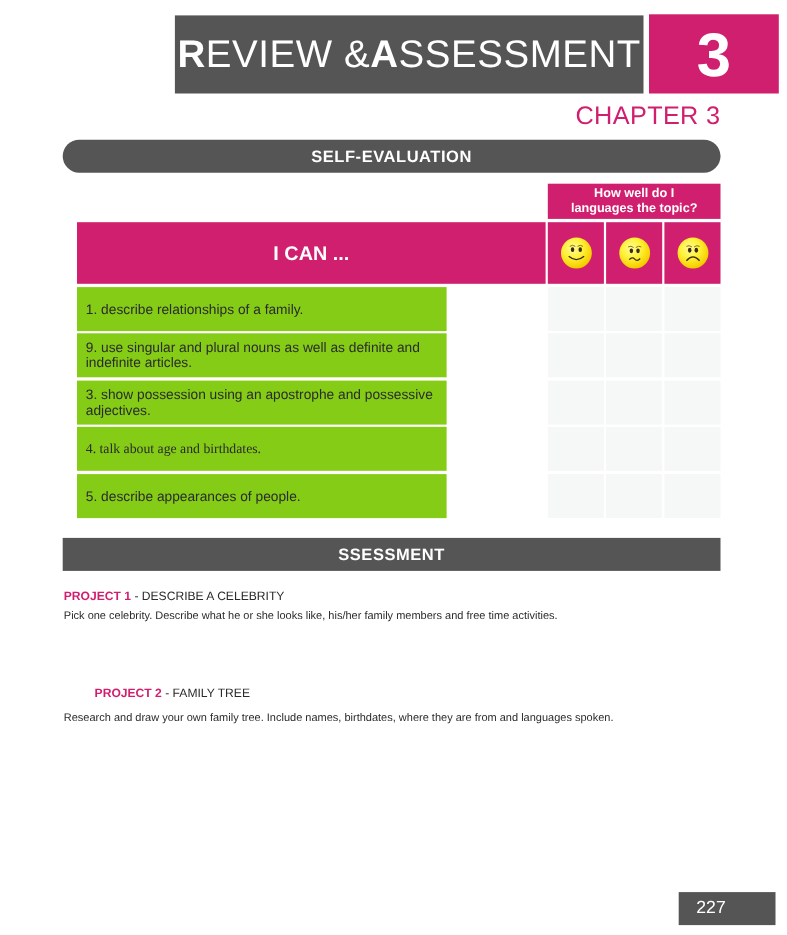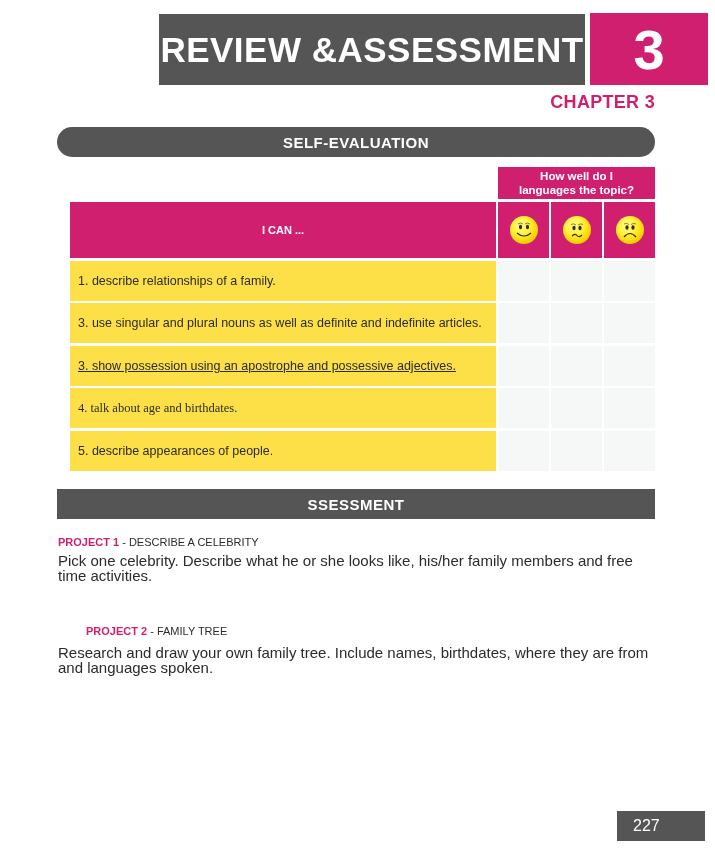--- a/index.html
+++ b/index.html
@@ -12,29 +12,29 @@
   .abs { position: absolute; box-sizing: border-box; }
 
   
   .title-box {
     left: 159px; top: 14px; width: 426px; height: 71px;
     background: #545554; color: #fff;
     display: flex; align-items: center; justify-content: center;
     font-size: 35px; letter-spacing: 0.5px; white-space: nowrap;
   }
   .title-box .strong { font-weight: bold; }
-  .title-box .light { font-weight: bold; }
+  .title-box .light { font-weight: normal; }
   .chapter-num-box {
     left: 590px; top: 13px; width: 118px; height: 72px;
     background: #d01f6e; color: #fff;
     display: flex; align-items: center; justify-content: center;
     font-size: 56px; font-weight: bold;
   }
   .chapter-label {
-    right: 60px; top: 92px; font-size: 18px; font-weight: bold; color: #d01f6e;
+    right: 60px; top: 92px; font-size: 23px; font-weight: normal; color: #d01f6e;
     letter-spacing: 0.3px;
   }
 
   
   .section-bar {
     left: 57px; width: 598px; height: 30px; background: #545554; color: #fff;
     display: flex; align-items: center; justify-content: center;
     font-size: 15px; font-weight: bold; letter-spacing: 0.5px;
   }
 
@@ -42,49 +42,49 @@
   .question-box {
     left: 498px; top: 167px; width: 157px; height: 32px;
     background: #d01f6e; color: #fff; text-align: center;
     font-size: 11.5px; font-weight: bold; line-height: 14px;
     display: flex; flex-direction: column; justify-content: center;
   }
   .ican-header {
     left: 70px; top: 202px; width: 426px; height: 56px;
     background: #d01f6e; color: #fff;
     display: flex; align-items: center; justify-content: center;
-    font-size: 11px; font-weight: bold;
+    font-size: 18px; font-weight: bold;
   }
   .face-header {
     top: 202px; width: 51px; height: 56px; background: #d01f6e;
     display: flex; align-items: center; justify-content: center;
   }
   .face {
     width: 28px; height: 28px; border-radius: 50%;
     background: radial-gradient(circle at 40% 35%, #fffb9a 0%, #fff23a 35%, #f5d000 70%, #e89a00 100%);
     position: relative;
   }
   .face svg { position: absolute; left: 0; top: 0; }
 
   .row-label {
-    left: 70px; width: 426px; height: 40px; background: #fde047;
+    left: 70px; width: 336px; height: 40px; background: #84cc16;
     display: flex; align-items: center; padding-left: 8px;
     font-size: 12.5px; color: #2b2b2b;
   }
   .row-cell {
     width: 51px; height: 40px; background: #f6f7f7;
   }
 
   
   .project-title {
     left: 58px; font-size: 11px; color: #2b2b2b;
   }
   .project-title .pnum { color: #d01f6e; font-weight: bold; }
   .project-desc {
-    left: 58px; width: 600px; font-size: 15px; line-height: 15px; color: #2b2b2b;
+    left: 58px; width: 600px; font-size: 10px; line-height: 15px; color: #2b2b2b;
   }
 
   .page-num {
     left: 617px; top: 811px; width: 88px; height: 30px;
     background: #545554; color: #fff;
     display: flex; align-items: center; padding-left: 16px;
     font-size: 16px;
   }
 </style>
 </head>
@@ -140,26 +140,26 @@
       <path d="M8 21 Q14 14 20 21" stroke="#3a2a10" stroke-width="1.2" fill="none"></path>
     </svg>
   </div>
 </div>
 
 <div class="abs row-label" style="top:261px;">1. describe relationships of a family.</div>
 <div class="abs row-cell" style="top:261px; left:498px;"></div>
 <div class="abs row-cell" style="top:261px; left:551px;"></div>
 <div class="abs row-cell" style="top:261px; left:604px;"></div>
 
-<div class="abs row-label" style="top:303px;">3. use singular and plural nouns as well as definite and indefinite articles.</div>
+<div class="abs row-label" style="top:303px;">9. use singular and plural nouns as well as definite and indefinite articles.</div>
 <div class="abs row-cell" style="top:303px; left:498px;"></div>
 <div class="abs row-cell" style="top:303px; left:551px;"></div>
 <div class="abs row-cell" style="top:303px; left:604px;"></div>
 
-<div class="abs row-label" style="top:346px;text-decoration:underline;">3. show possession using an apostrophe and possessive adjectives.</div>
+<div class="abs row-label" style="top:346px;">3. show possession using an apostrophe and possessive adjectives.</div>
 <div class="abs row-cell" style="top:346px; left:498px;"></div>
 <div class="abs row-cell" style="top:346px; left:551px;"></div>
 <div class="abs row-cell" style="top:346px; left:604px;"></div>
 
 <div class="abs row-label" style="top:388px;font-family:Liberation Serif, serif;">4. talk about age and birthdates.</div>
 <div class="abs row-cell" style="top:388px; left:498px;"></div>
 <div class="abs row-cell" style="top:388px; left:551px;"></div>
 <div class="abs row-cell" style="top:388px; left:604px;"></div>
 
 <div class="abs row-label" style="top:431px;">5. describe appearances of people.</div>

